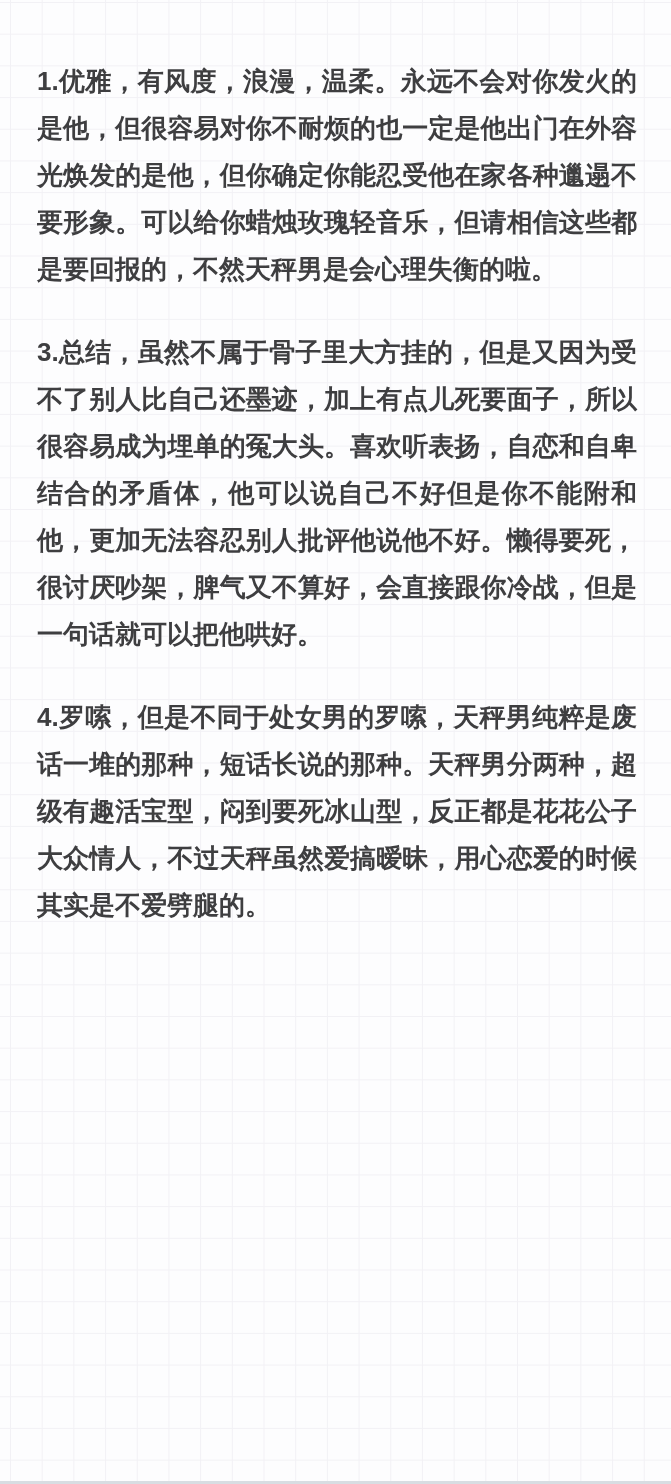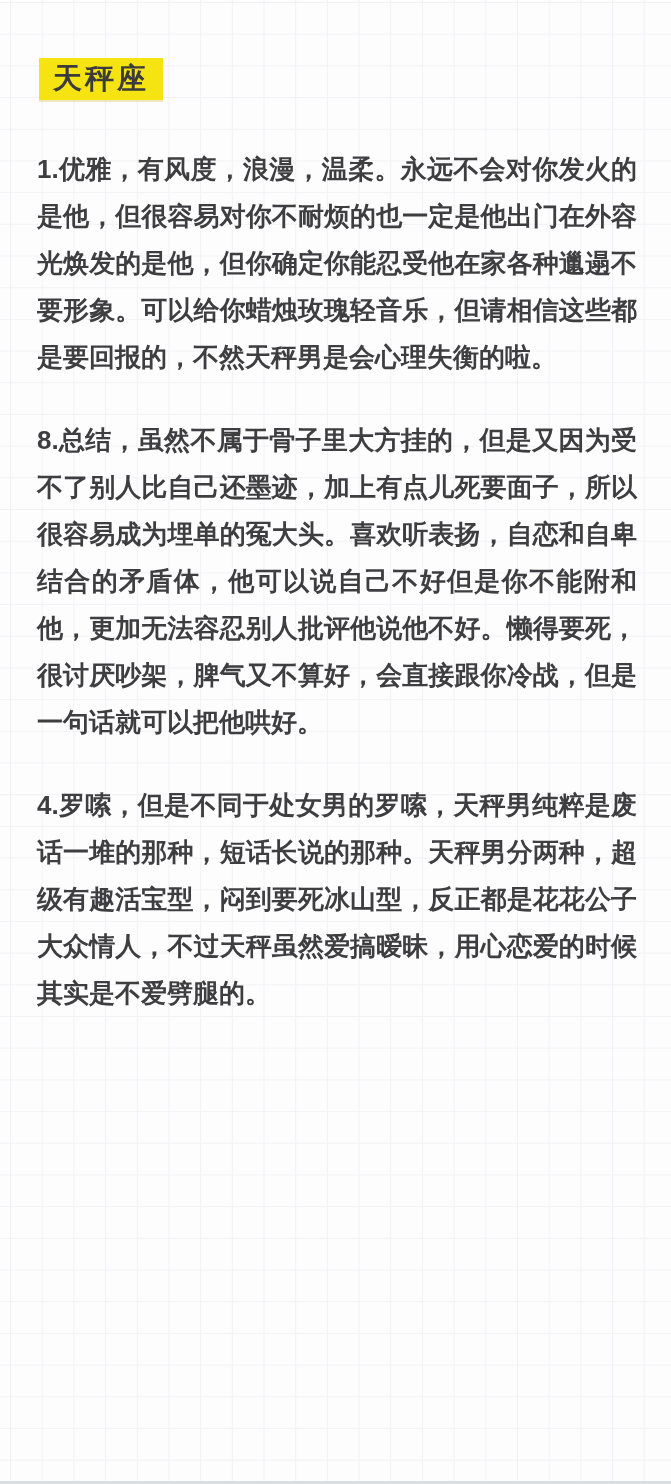--- a/index.html
+++ b/index.html
@@ -62,24 +62,23 @@
     height: 3px;
     background: var(--edge-color);
   }
 </style>
 </head>
 <body>
 
 <div class="page">
   <div class="content">
 
-    <span class="title-highlight">天秤座</span>
 
     <p class="paragraph">1.优雅，有风度，浪漫，温柔。永远不会对你发火的是他，但很容易对你不耐烦的也一定是他出门在外容光焕发的是他，但你确定你能忍受他在家各种邋遢不要形象。可以给你蜡烛玫瑰轻音乐，但请相信这些都是要回报的，不然天秤男是会心理失衡的啦。</p>
 
 
-    <p class="paragraph">8.总结，虽然不属于骨子里大方挂的，但是又因为受不了别人比自己还墨迹，加上有点儿死要面子，所以很容易成为埋单的冤大头。喜欢听表扬，自恋和自卑结合的矛盾体，他可以说自己不好但是你不能附和他，更加无法容忍别人批评他说他不好。懒得要死，很讨厌吵架，脾气又不算好，会直接跟你冷战，但是一句话就可以把他哄好。</p>
+    <p class="paragraph">3.总结，虽然不属于骨子里大方挂的，但是又因为受不了别人比自己还墨迹，加上有点儿死要面子，所以很容易成为埋单的冤大头。喜欢听表扬，自恋和自卑结合的矛盾体，他可以说自己不好但是你不能附和他，更加无法容忍别人批评他说他不好。懒得要死，很讨厌吵架，脾气又不算好，会直接跟你冷战，但是一句话就可以把他哄好。</p>
 
     <p class="paragraph">4.罗嗦，但是不同于处女男的罗嗦，天秤男纯粹是废话一堆的那种，短话长说的那种。天秤男分两种，超级有趣活宝型，闷到要死冰山型，反正都是花花公子大众情人，不过天秤虽然爱搞暧昧，用心恋爱的时候其实是不爱劈腿的。</p>
 
   </div>
   <div class="bottom-edge"></div>
 </div>
 
 </body></html>

